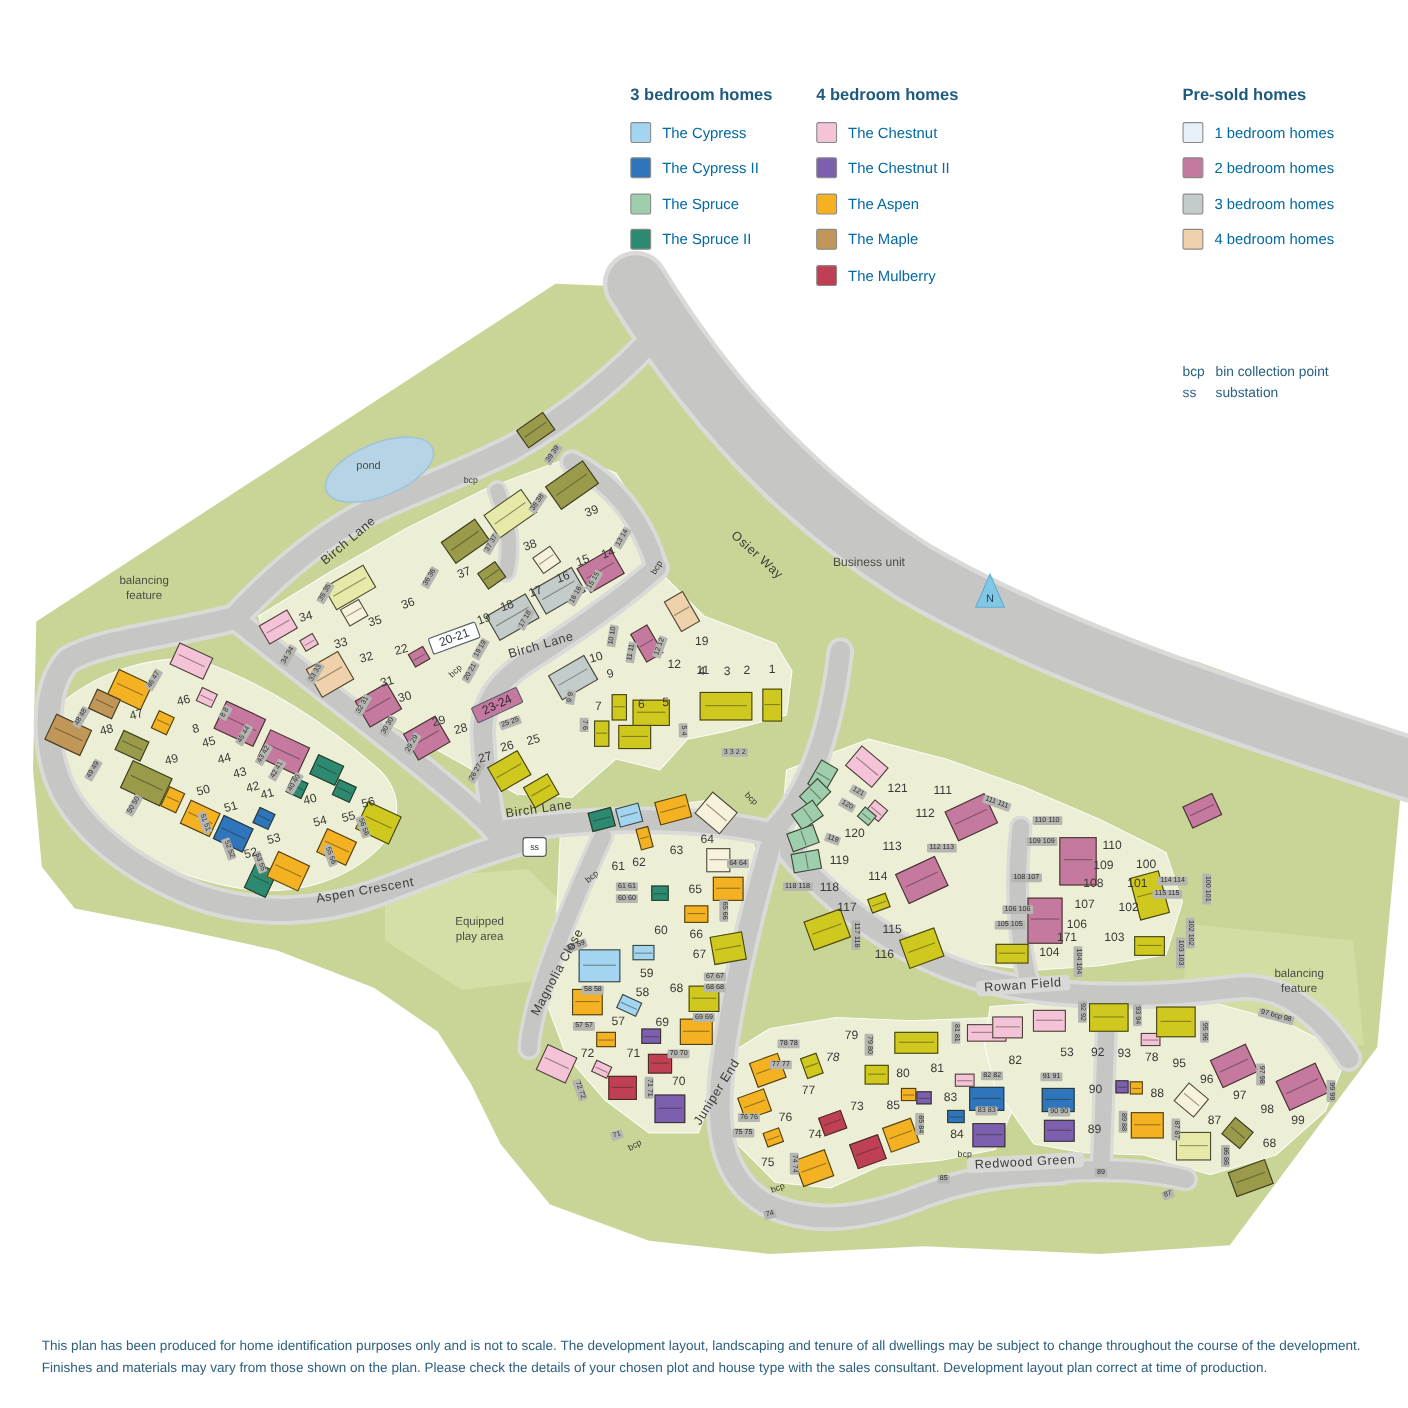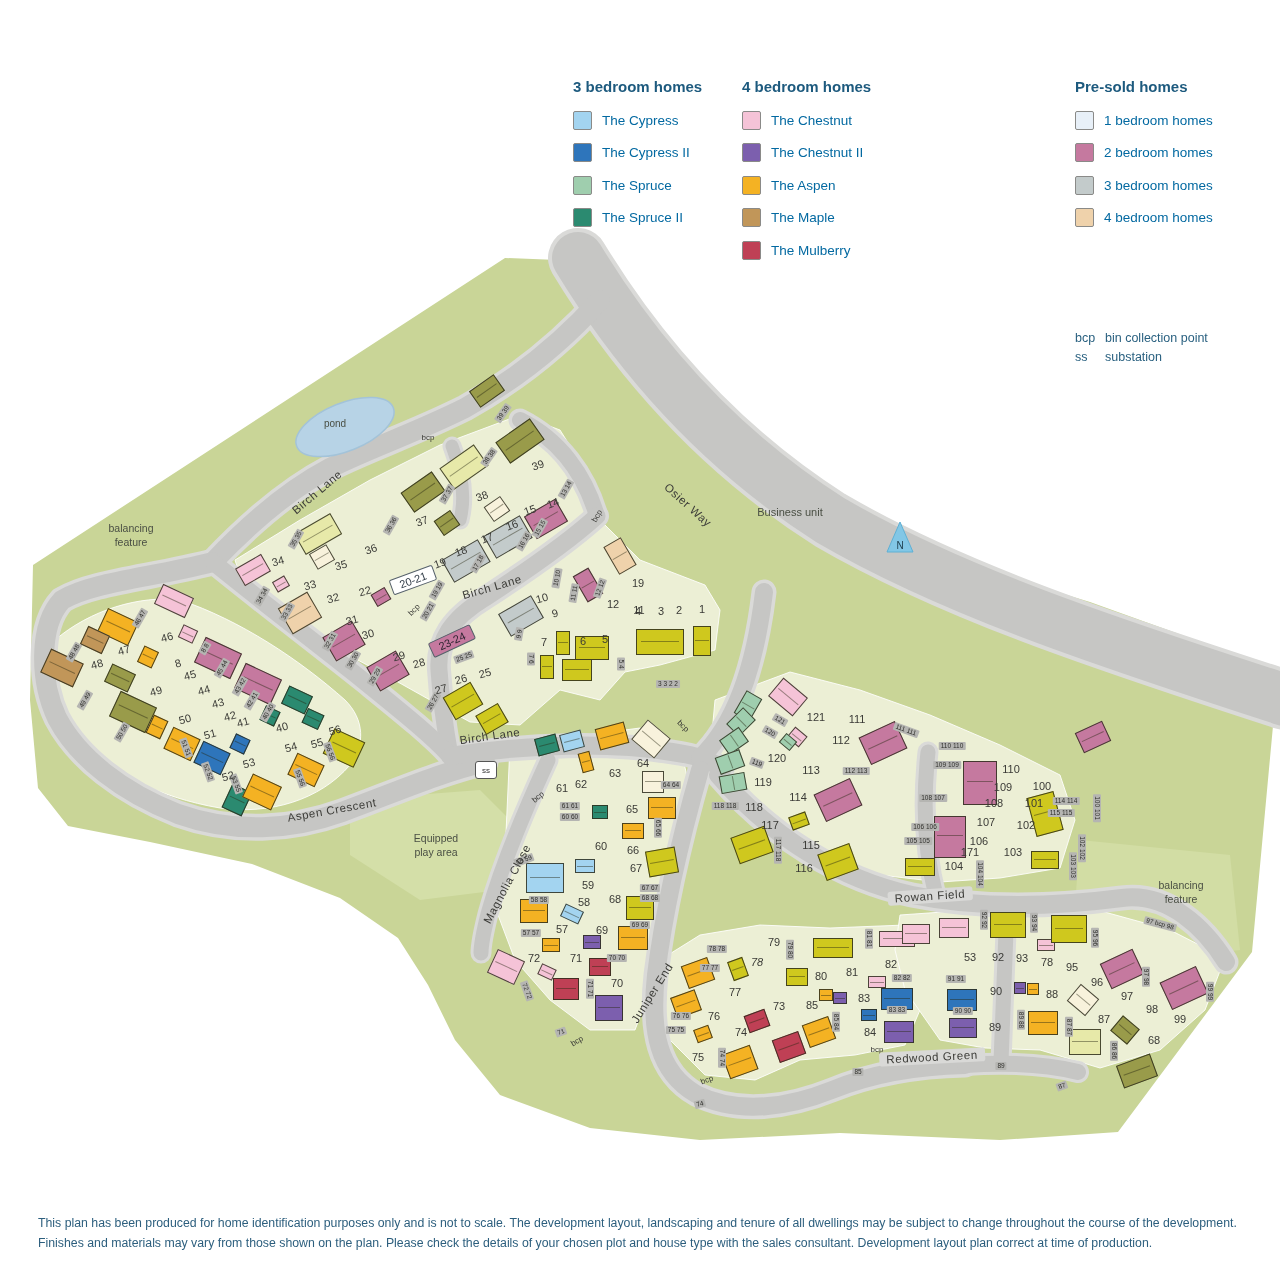--- a/index.html
+++ b/index.html
@@ -397,21 +397,21 @@
       <div class="plot" style="left: 534px; top: 958px;">72</div>
       <div class="plot" style="left: 779px; top: 1006px;">73</div>
       <div class="plot" style="left: 741px; top: 1032px;">74</div>
       <div class="plot" style="left: 698px; top: 1057px;">75</div>
       <div class="plot" style="left: 714px; top: 1016px;">76</div>
       <div class="plot" style="left: 735px; top: 992px;">77</div>
       <div class="plot" style="left: 757px; top: 962px; font-style: italic;">78</div>
       <div class="plot" style="left: 774px; top: 942px;">79</div>
       <div class="plot" style="left: 821px; top: 976px;">80</div>
       <div class="plot" style="left: 852px; top: 972px;">81</div>
-      <div class="plot" style="left: 891px; top: 964px;">82</div>
+      <div class="plot" style="left: 923px; top: 964px;">82</div>
       <div class="plot" style="left: 864px; top: 998px;">83</div>
       <div class="plot" style="left: 870px; top: 1032px;">84</div>
       <div class="plot" style="left: 812px; top: 1005px;">85</div>
       <div class="plot" style="left: 1154px; top: 1040px;">68</div>
       <div class="plot" style="left: 1104px; top: 1019px;">87</div>
       <div class="plot" style="left: 1052px; top: 994px;">88</div>
       <div class="plot" style="left: 995px; top: 1027px;">89</div>
       <div class="plot" style="left: 996px; top: 991px;">90</div>
       <div class="plot" style="left: 970px; top: 957px;">53</div>
       <div class="plot" style="left: 998px; top: 957px;">92</div>

